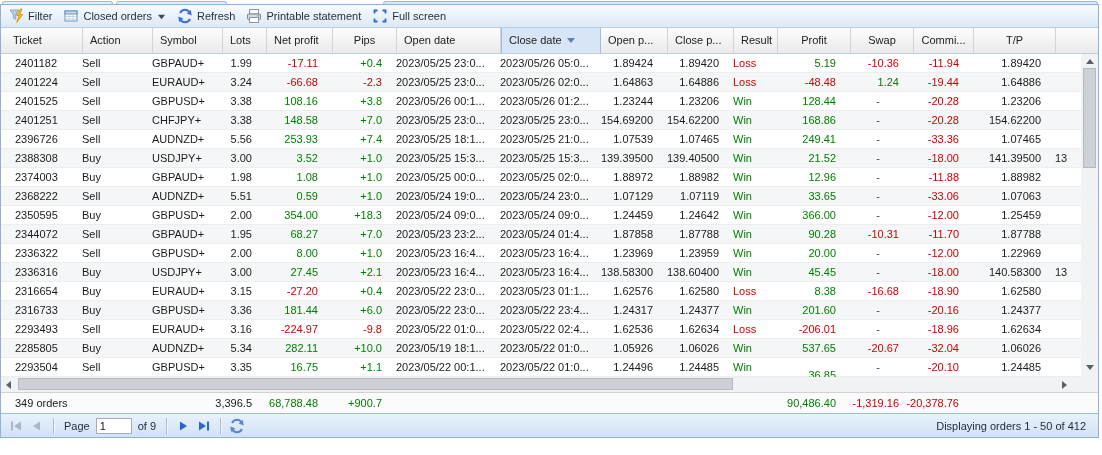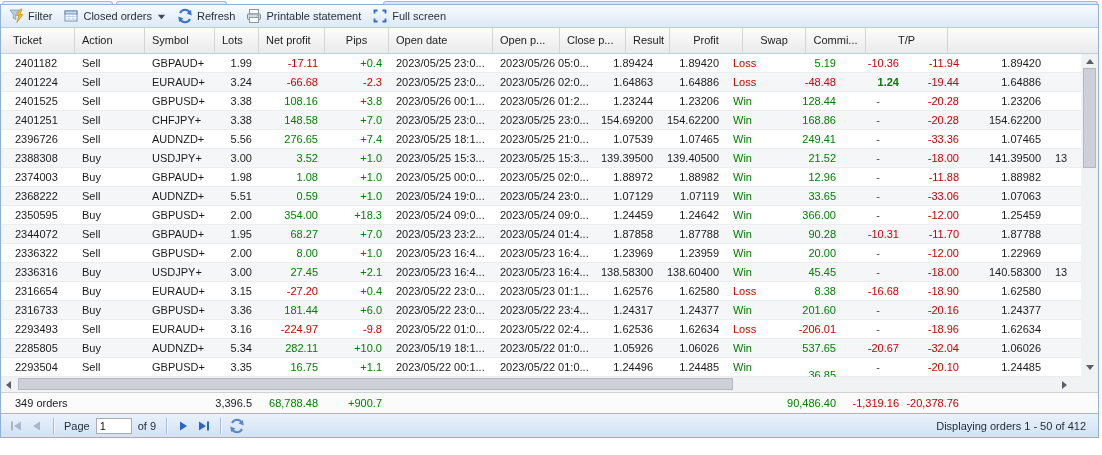--- a/index.html
+++ b/index.html
@@ -137,40 +137,46 @@
             <path d="M10.5 2.5 H13.5 V5.5"></path>
             <path d="M13.5 10.5 V13.5 H10.5"></path>
             <path d="M5.5 13.5 H2.5 V10.5"></path>
           </g>
         </svg>
         <span>Full screen</span>
       </div>
     </div>
 
     <div class="grid-header" id="gridHeader">
-        <div class="hcell c-first" style="width: 74px;">
+        <div class="hcell c-first" style="width: 82px;">
           <span>Ticket</span>
         </div>
         <div class="hcell" style="width: 70px;">
           <span>Action</span>
         </div>
         <div class="hcell" style="width: 70px;">
           <span>Symbol</span>
         </div>
         <div class="hcell" style="width: 44px;">
           <span>Lots</span>
         </div>
         <div class="hcell" style="width: 66px;">
           <span>Net profit</span>
         </div>
         <div class="hcell al-center" style="width: 64px;">
           <span>Pips</span>
         </div>
         <div class="hcell" style="width: 104px;">
           <span>Open date</span>
+        </div>
+        <div class="hcell sorted" style="width: 100px;">
+          <span>Close date</span>
+          <svg width="8" height="5" viewBox="0 0 8 5" class="sortarrow">
+            <polygon points="0,0 8,0 4,5" fill="#5c83b8"></polygon>
+          </svg>
         </div>
         <div class="hcell" style="width: 67px;">
           <span>Open p...</span>
         </div>
         <div class="hcell" style="width: 66px;">
           <span>Close p...</span>
         </div>
         <div class="hcell" style="width: 44px;">
           <span>Result</span>
         </div>
@@ -273,21 +279,21 @@
             </div>
             <div class="cell al-right" style="width: 66px;">
               <span>1.64886</span>
             </div>
             <div class="cell" style="width: 44px;">
               <span class="neg">Loss</span>
             </div>
             <div class="cell al-right" style="width: 73px;">
               <span class="neg">-48.48</span>
             </div>
-            <div class="cell al-right" style="width: 63px; font-weight: bold;">
+            <div class="cell al-right" style="width: 63px;">
               <span class="pos">1.24</span>
             </div>
             <div class="cell al-right" style="width: 60px;">
               <span class="neg">-19.44</span>
             </div>
             <div class="cell al-right" style="width: 82px;">
               <span>1.64886</span>
             </div>
             <div class="cell flexfill">
               <span></span>
@@ -400,21 +406,21 @@
             <div class="cell" style="width: 70px;">
               <span>Sell</span>
             </div>
             <div class="cell" style="width: 70px;">
               <span>AUDNZD+</span>
             </div>
             <div class="cell al-right" style="width: 44px;">
               <span>5.56</span>
             </div>
             <div class="cell al-right" style="width: 66px;">
-              <span class="pos">276.65</span>
+              <span class="pos">253.93</span>
             </div>
             <div class="cell al-right" style="width: 64px;">
               <span class="pos">+7.4</span>
             </div>
             <div class="cell" style="width: 104px;">
               <span>2023/05/25 18:1...</span>
             </div>
             <div class="cell" style="width: 100px;">
               <span>2023/05/25 21:0...</span>
             </div>

